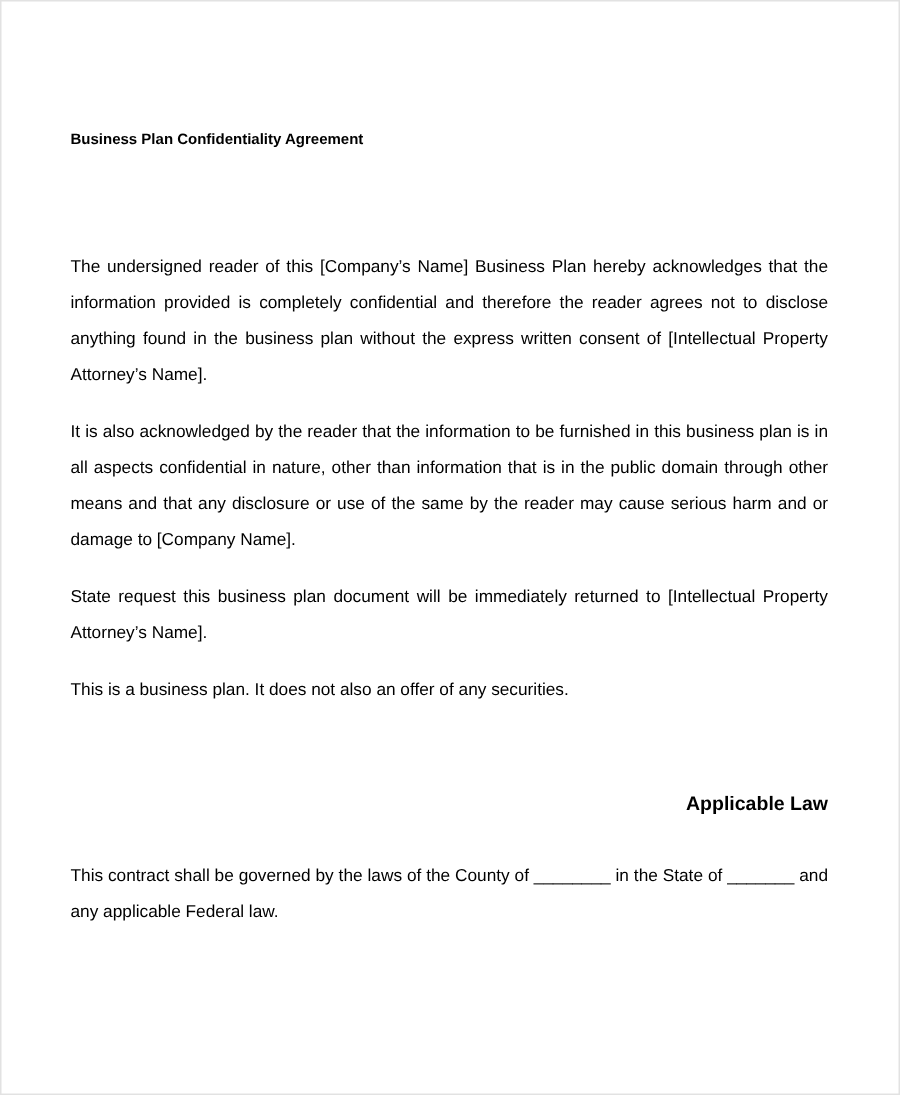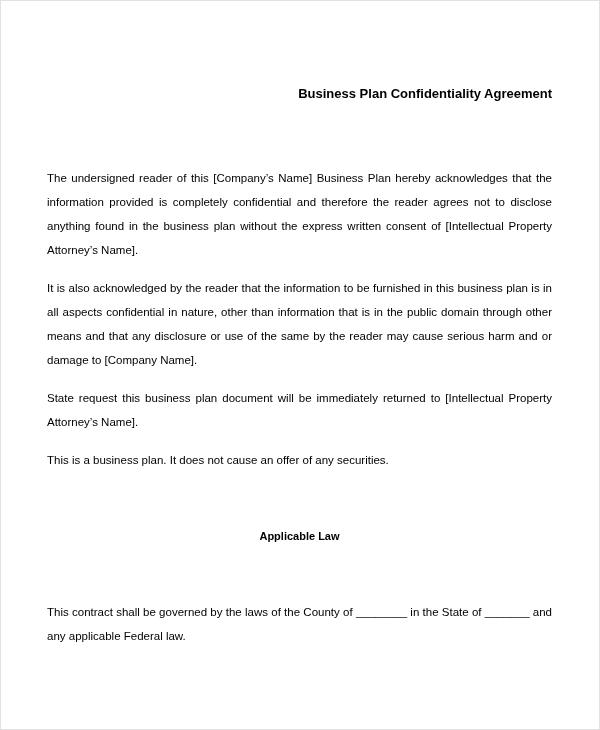--- a/index.html
+++ b/index.html
@@ -17,54 +17,54 @@
     padding: 81px 47px 0 46px;
     overflow: hidden;
     font-family: "Liberation Sans", sans-serif;
     font-size: 11.5px;
     line-height: 24px;
     color: #000000;
     -webkit-font-smoothing: antialiased;
   }
   .doc-title {
     margin: 0 0 60px 0;
-    font-size: 13px;
+    font-size: 10px;
     line-height: 24px;
     font-weight: bold;
-    text-align: right;
+    text-align: left;
   }
   .para {
     margin: 14px 0;
     text-align: justify;
     text-justify: inter-word;
   }
   .para.first {
     margin-top: 1px;
   }
   .section-heading {
     margin: 52px 0 14px 0;
-    font-size: 11px;
+    font-size: 13px;
     line-height: 24px;
     font-weight: bold;
-    text-align: center;
+    text-align: right;
   }
   .para.section-body {
-    margin-top: 52px;
+    margin-top: 24px;
   }
 </style>
 </head>
 <body>
 
 <div class="page">
   <h1 class="doc-title">Business Plan Confidentiality Agreement</h1>
 
   <p class="para first">The undersigned reader of this [Company’s Name] Business Plan hereby acknowledges that the information provided is completely confidential and therefore the reader agrees not to disclose anything found in the business plan without the express written consent of [Intellectual Property Attorney’s Name].</p>
 
   <p class="para">It is also acknowledged by the reader that the information to be furnished in this business plan is in all aspects confidential in nature, other than information that is in the public domain through other means and that any disclosure or use of the same by the reader may cause serious harm and or damage to [Company Name].</p>
 
   <p class="para">State request this business plan document will be immediately returned to [Intellectual Property Attorney’s Name].</p>
 
-  <p class="para">This is a business plan. It does not cause an offer of any securities.</p>
+  <p class="para">This is a business plan. It does not also an offer of any securities.</p>
 
   <h2 class="section-heading">Applicable Law</h2>
 
   <p class="para section-body">This contract shall be governed by the laws of the County of ________ in the State of _______ and any applicable Federal law.</p>
 </div>
 
 </body></html>

